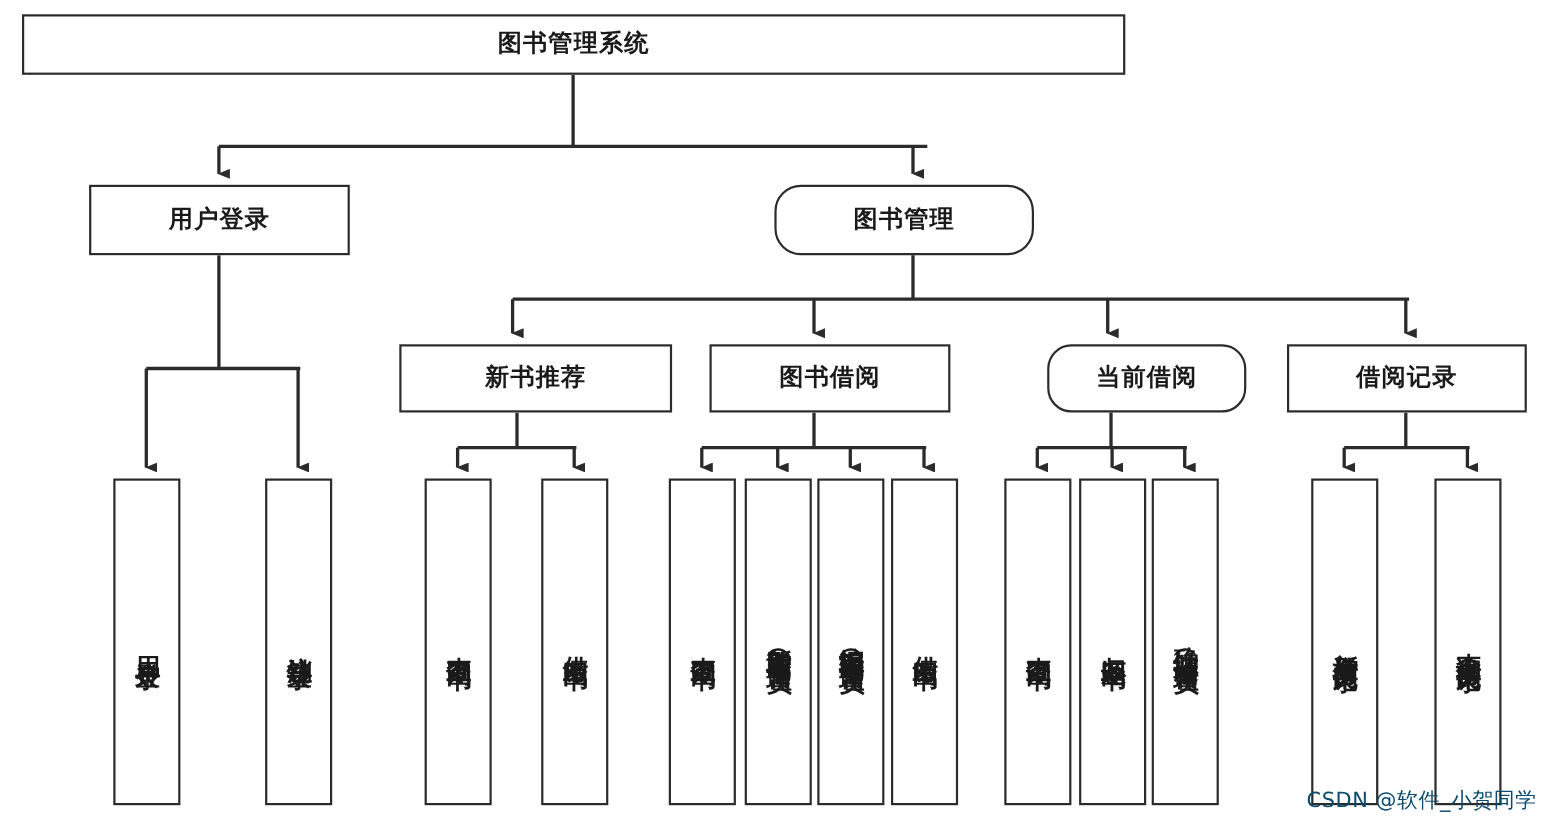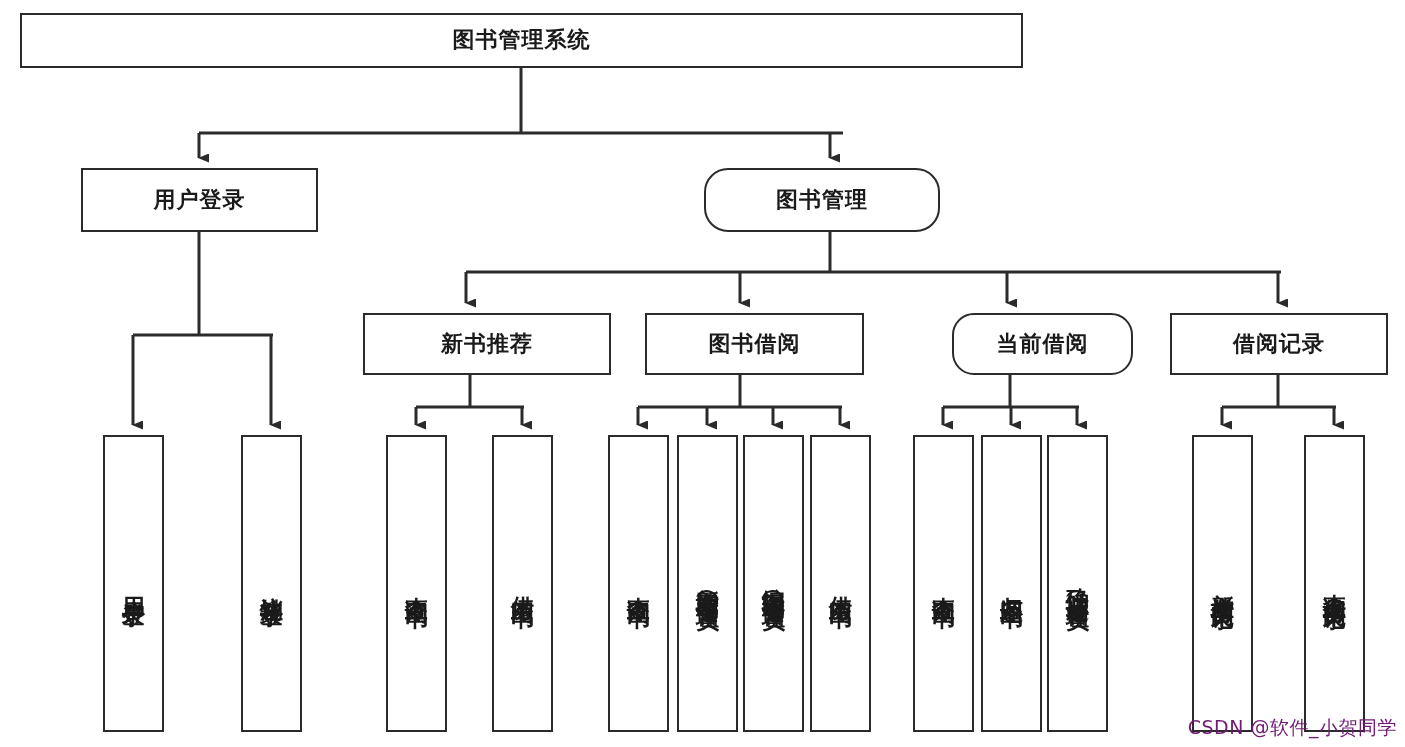--- a/index.html
+++ b/index.html
@@ -59,21 +59,21 @@
   .node-label {
     display: block;
     text-align: left;
     font-weight: bold;
   }
   #watermark {
     position: absolute;
     right: 8px;
     bottom: 6px;
     font-size: 19px;
-    color: #701a75;
+    color: #0c4a6e;
     letter-spacing: 0.5px;
     white-space: nowrap;
     pointer-events: none;
   }
 </style>
 </head>
 <body>
 
 <div id="diagram-canvas">
 

